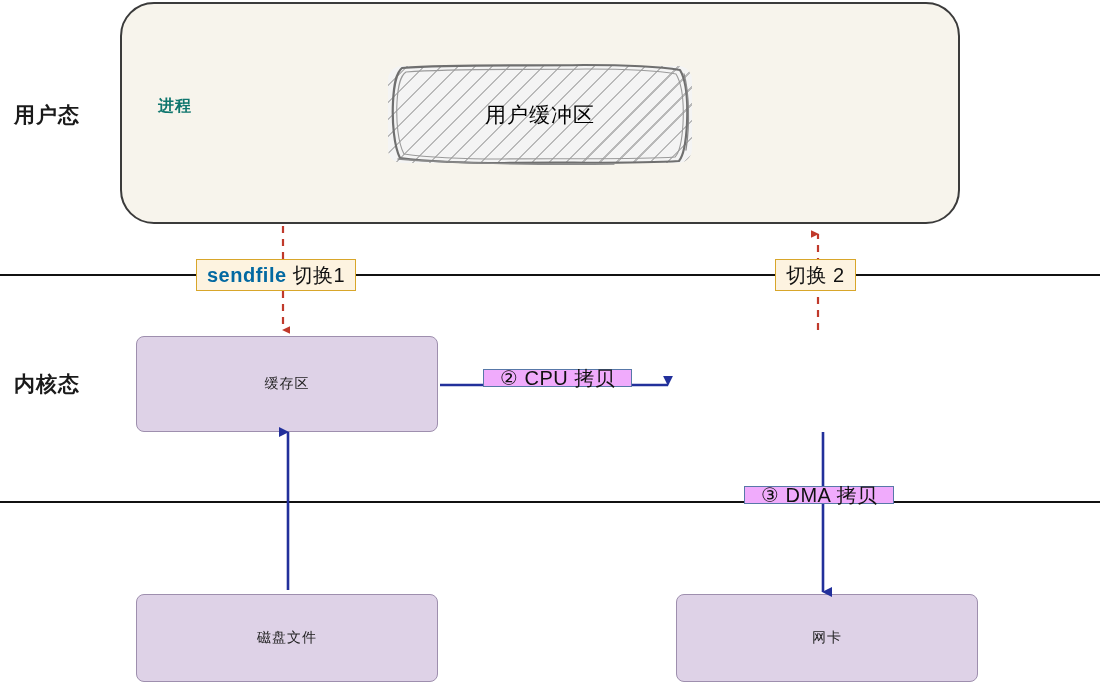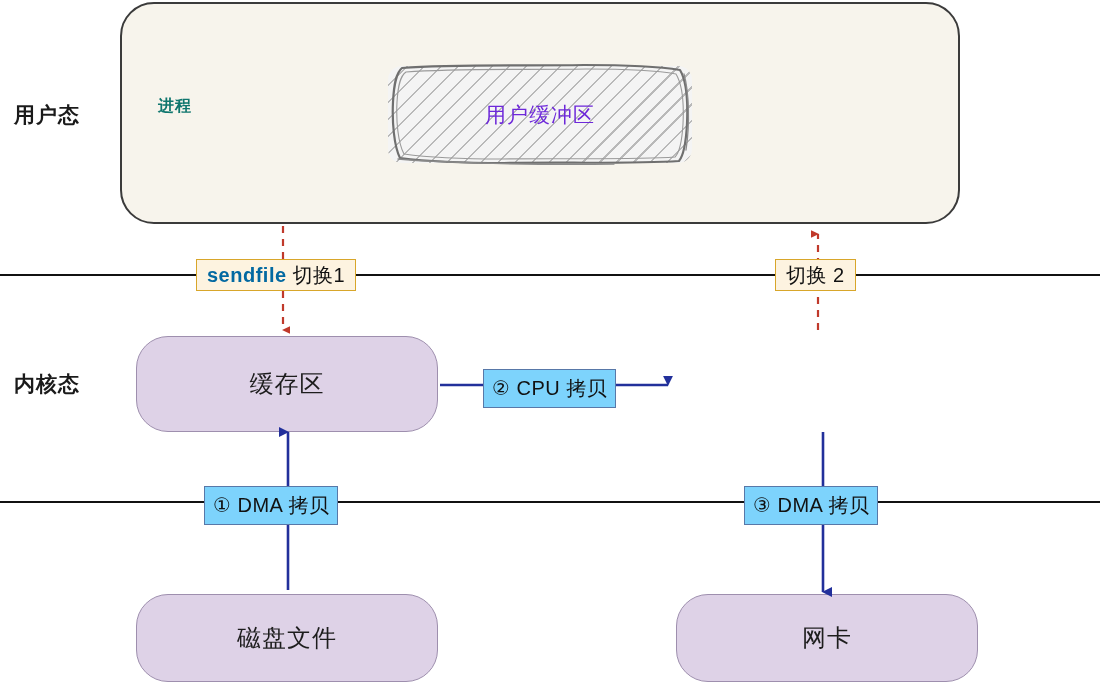--- a/index.html
+++ b/index.html
@@ -69,43 +69,43 @@
       );
   }
   .userbuf-label {
     position: absolute;
     left: 0; top: 0;
     width: 312px; height: 105px;
     display: flex;
     align-items: center;
     justify-content: center;
     font-size: 21px;
-    color: #6d28d9;
+    color: #000000;
     letter-spacing: 1px;
     z-index: 4;
   }
   .userbuf-sketch { position: absolute; left: 0; top: 0; z-index: 3; }
 
   
   .divider {
     left: 0;
     width: 1100px;
     height: 0;
     border-top: 2px solid #111111;
   }
 
   
   .pbox {
     background: #ded2e7;
-    border-radius: 32px;
+    border-radius: 8px;
     box-sizing: border-box;
     display: flex;
     align-items: center;
     justify-content: center;
-    font-size: 24px;
+    font-size: 14px;
     color: #1d1d1d;
     letter-spacing: 1px;
     border: 1.5px solid #9e8fae;
   }
 
   
   .tag {
     box-sizing: border-box;
     display: flex;
     align-items: center;
@@ -121,25 +121,25 @@
     color: #111111;
     padding: 0 10px;
     height: 32px;
   }
   .tag-switch .red {
     color: #0369a1;
     font-weight: bold;
     margin-right: 6px;
   }
   .tag-copy {
-    background: #7dd3fc;
+    background: #f0abfc;
     border: 1.5px solid #5878a8;
     color: #111111;
-    padding: 0 8px;
-    height: 39px;
+    padding: 0 16px;
+    height: 18px;
   }
 
   
   .watermark {
     right: 18px;
     bottom: 28px;
     font-size: 34px;
     color: #ffffff;
     opacity: 0.92;
     letter-spacing: 2px;
@@ -229,22 +229,19 @@
   </div>
 
   <div class="abs tag tag-switch" style="left:775px; top:259px;text-align:center;">
     <span>切换 2</span>
   </div>
 
   <div class="abs tag tag-copy" style="left:483px; top:369px;">
     <span>② CPU 拷贝</span>
   </div>
 
-  <div class="abs tag tag-copy" style="left:204px; top:486px;">
-    <span>① DMA 拷贝</span>
-  </div>
 
   <div class="abs tag tag-copy" style="left:744px; top:486px;">
     <span>③ DMA 拷贝</span>
   </div>
 
 
 </div>
 
 </body></html>

